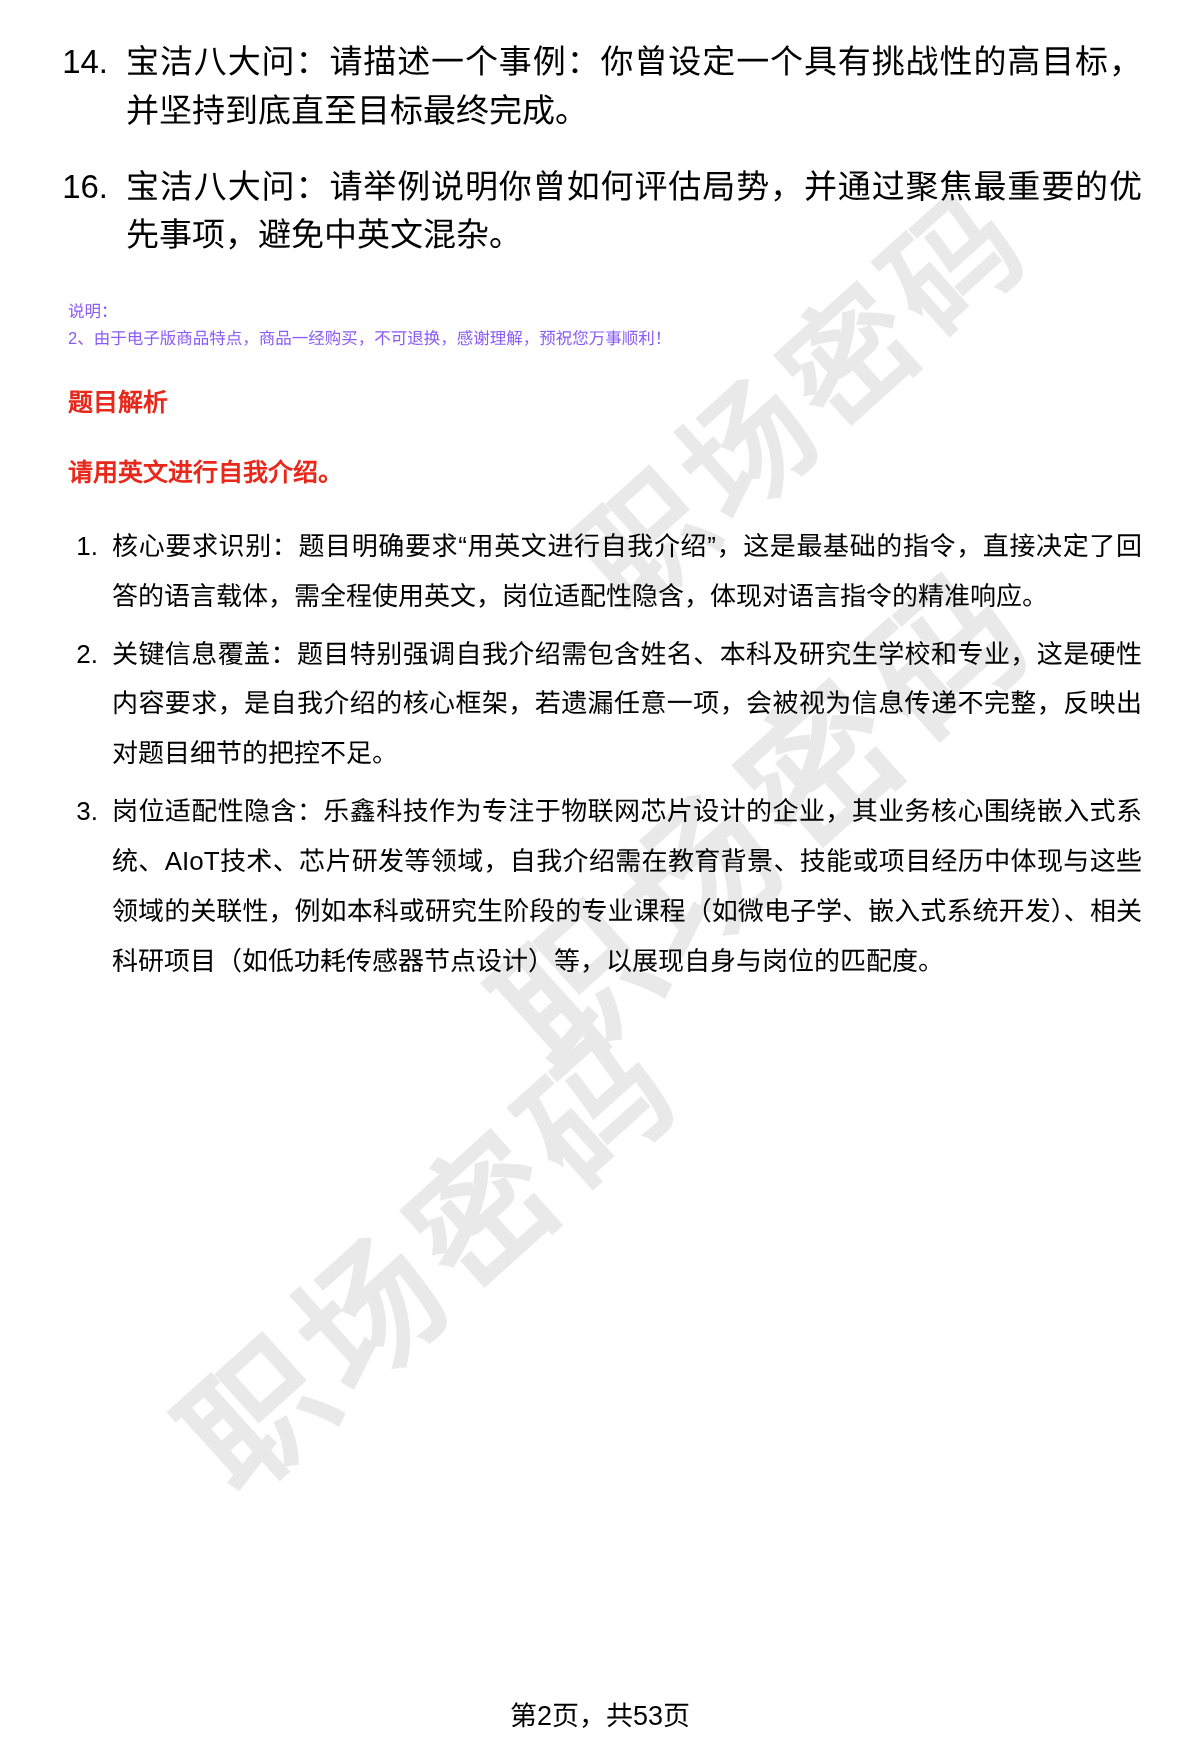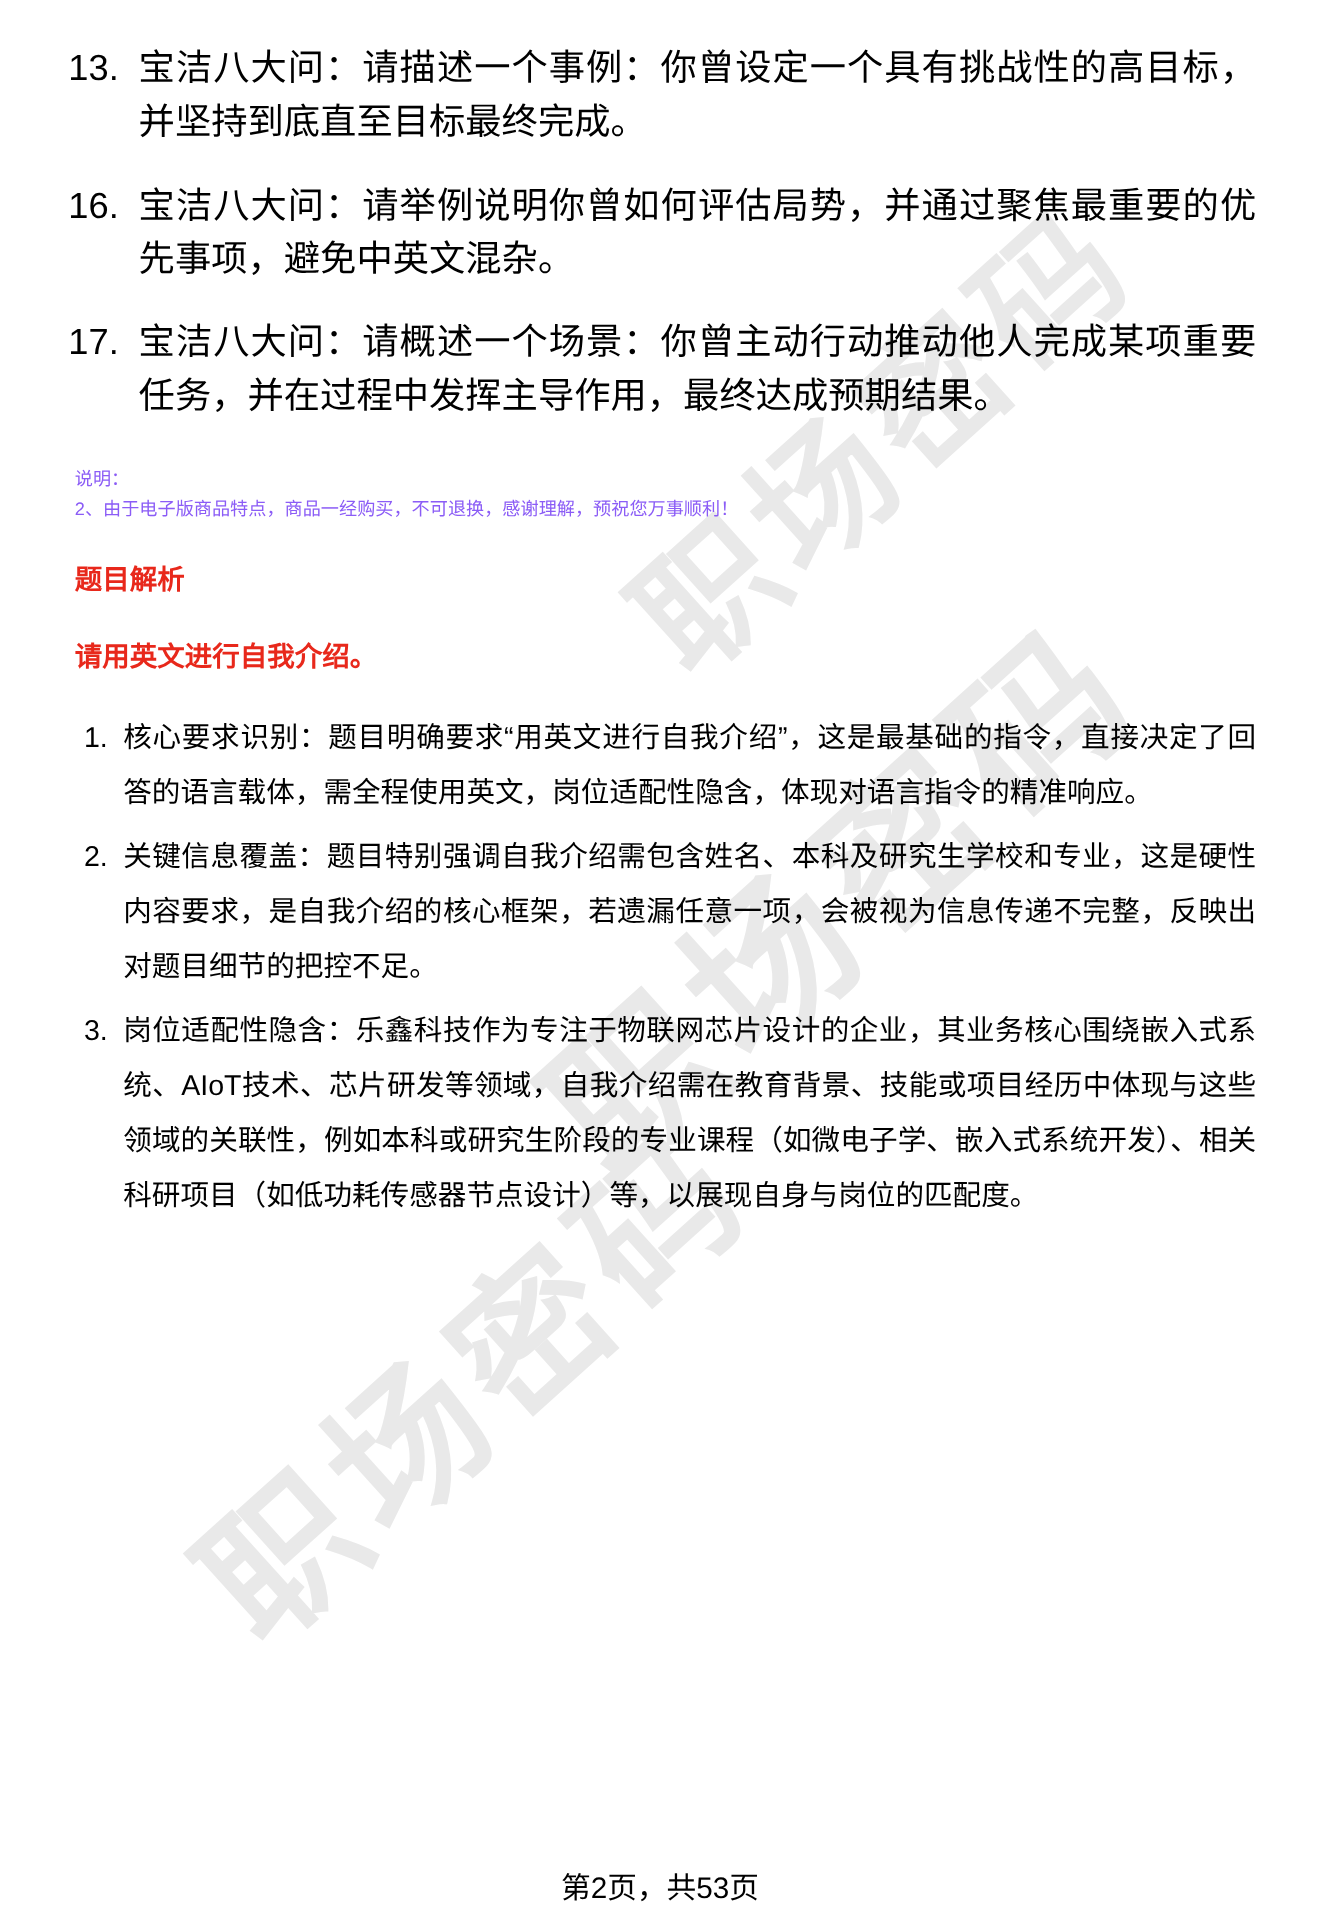--- a/index.html
+++ b/index.html
@@ -166,30 +166,26 @@
   <div class="watermark-layer">
     <div class="wm wm-a">职场密码</div>
     <div class="wm wm-b">职场密码</div>
     <div class="wm wm-c">职场密码</div>
   </div>
 
   <div class="content">
 
     <ol class="q-list">
       <li class="q-item">
-        <span class="q-num">13.</span>
+        <span class="q-num">14.</span>
         <span class="q-text">宝洁八大问：请描述一个事例：你曾设定一个具有挑战性的高目标，并坚持到底直至目标最终完成。</span>
       </li>
       <li class="q-item">
         <span class="q-num">16.</span>
         <span class="q-text">宝洁八大问：请举例说明你曾如何评估局势，并通过聚焦最重要的优先事项，避免中英文混杂。</span>
-      </li>
-      <li class="q-item">
-        <span class="q-num">17.</span>
-        <span class="q-text">宝洁八大问：请概述一个场景：你曾主动行动推动他人完成某项重要任务，并在过程中发挥主导作用，最终达成预期结果。</span>
       </li>
     </ol>
 
     <div class="note-block">
       <p>说明：</p>
       <p>2、由于电子版商品特点，商品一经购买，不可退换，感谢理解，预祝您万事顺利！</p>
     </div>
 
     <p class="red-heading analysis">题目解析</p>
 

